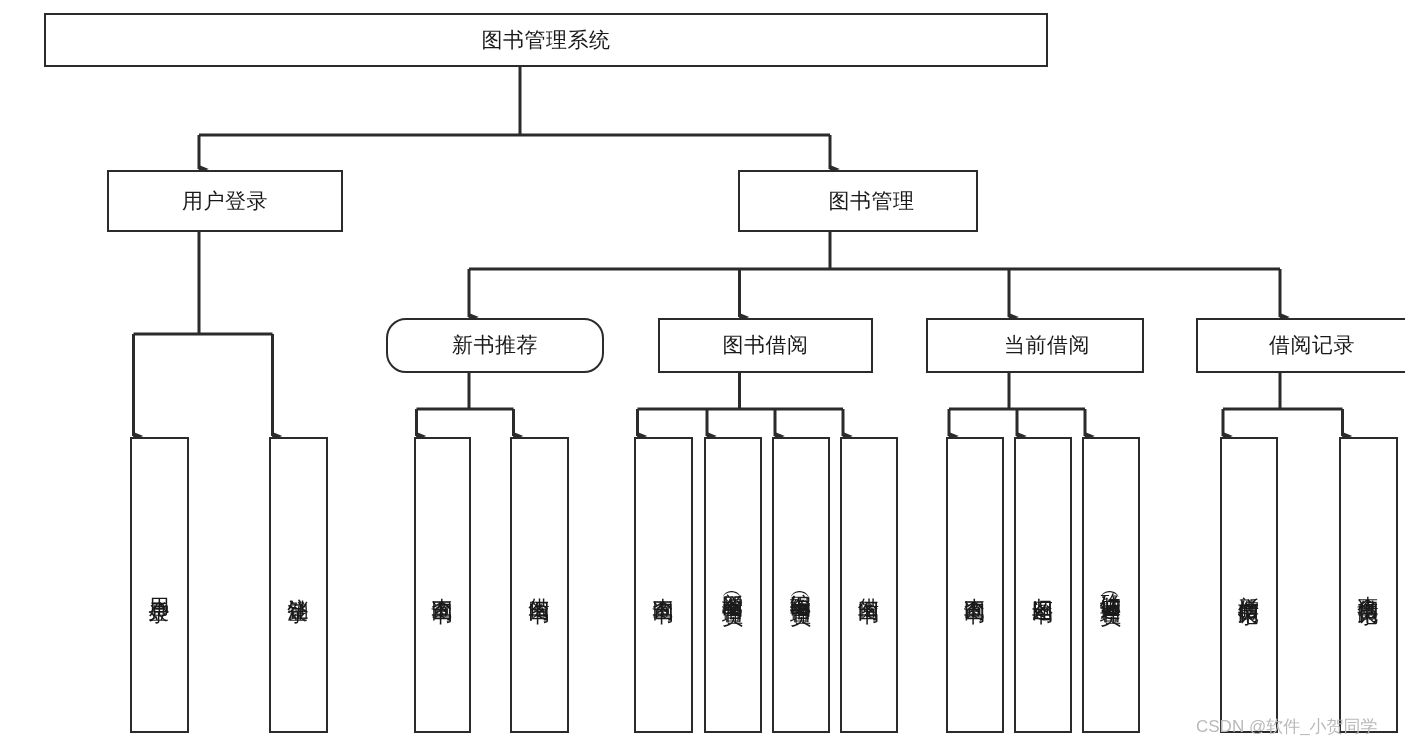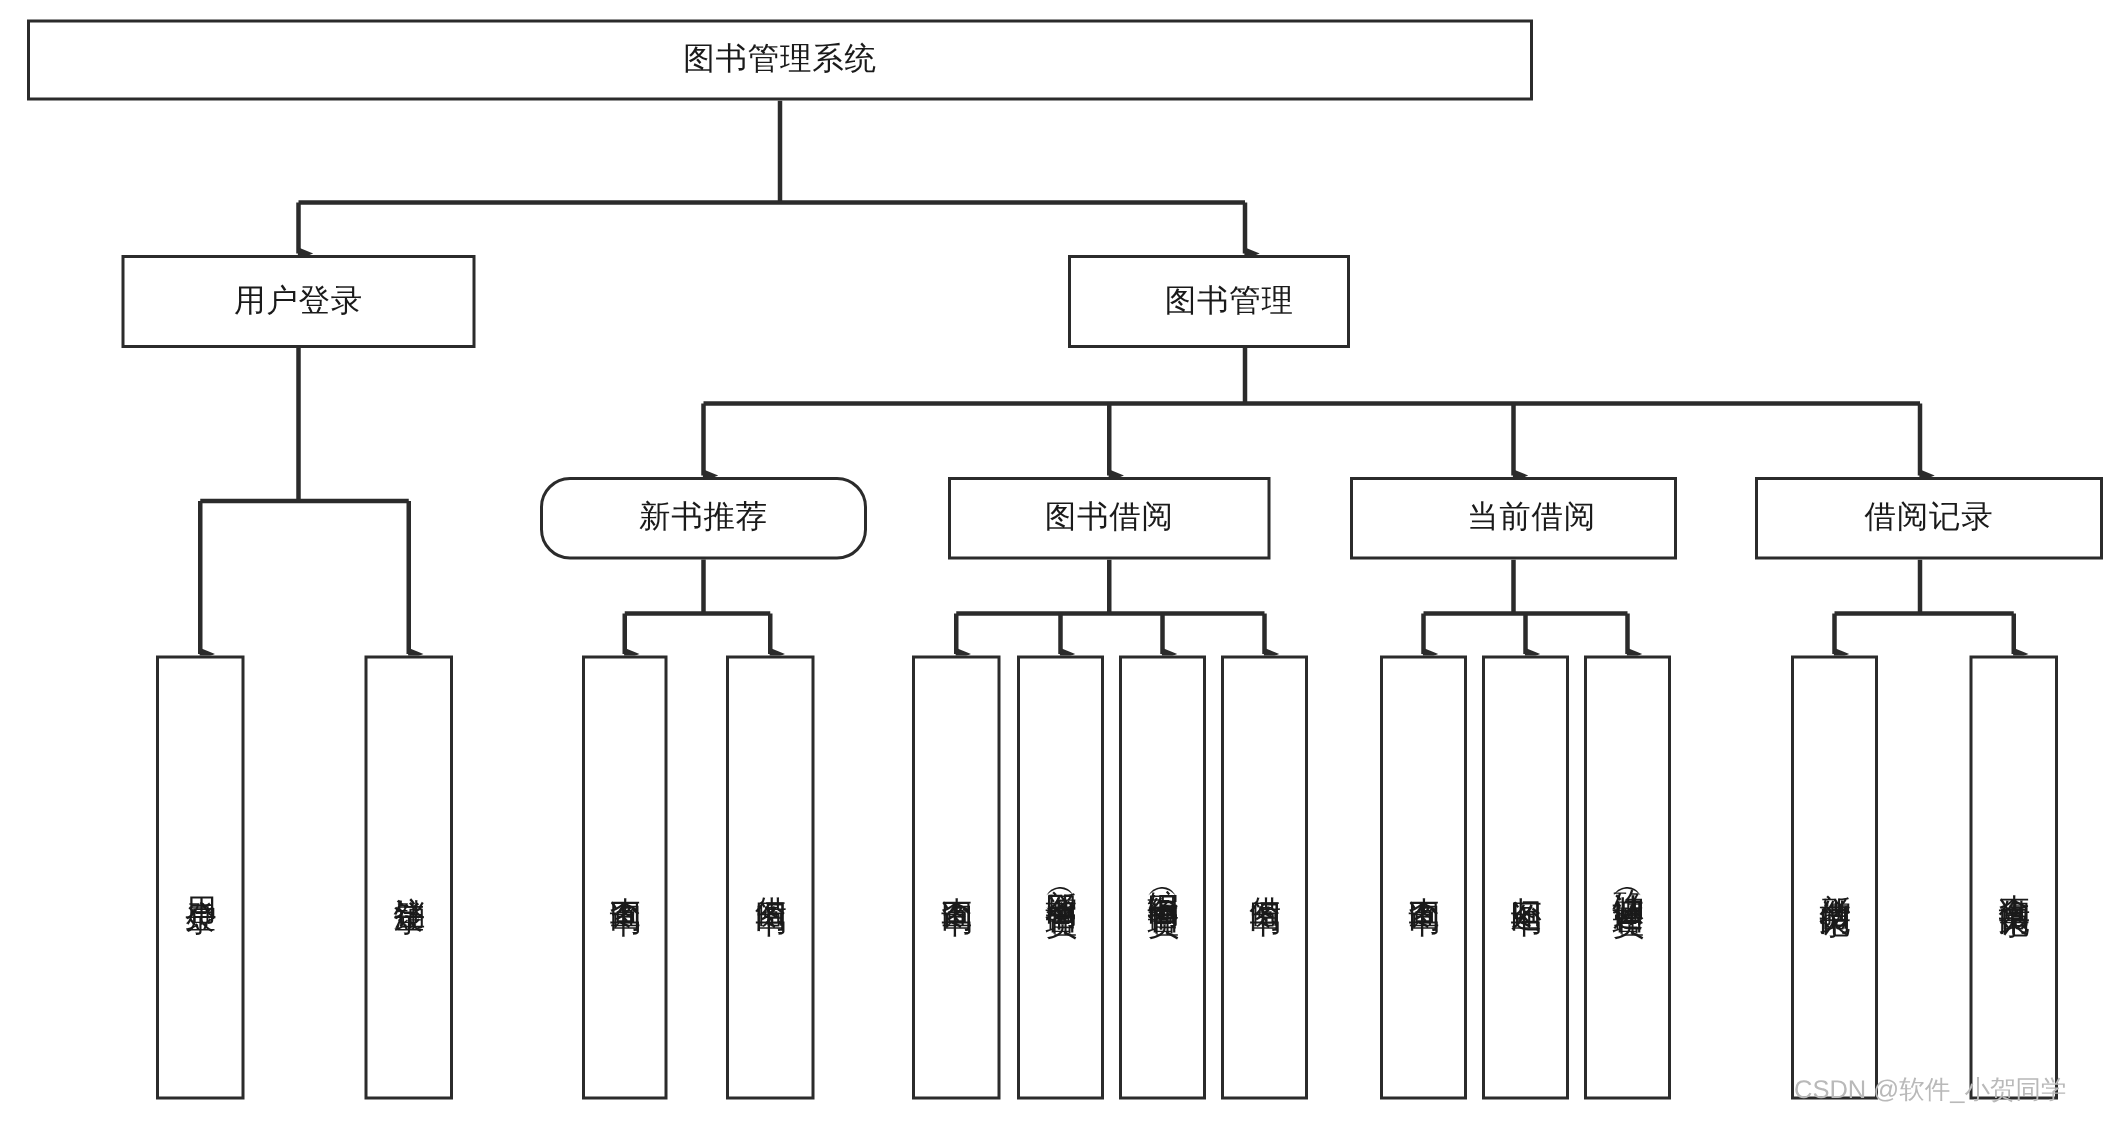--- a/index.html
+++ b/index.html
@@ -26,20 +26,21 @@
   }
   .node {
     position: absolute;
     box-sizing: border-box;
     background: #ffffff;
     border: 2px solid #2b2b2b;
     display: flex;
     align-items: center;
     justify-content: center;
     z-index: 2;
+    margin-left: 26px;
   }
   .node .label {
     color: #1a1a1a;
     text-align: center;
     line-height: 1.08;
     white-space: pre-wrap;
   }
   .node.horiz .label {
     font-size: 21px;
     letter-spacing: 0.5px;
@@ -110,21 +111,21 @@
         <line x1="1342.5" y1="409" x2="1342.5" y2="436" marker-end="url(#arrowhead)"></line>
       </g>
   </svg>
   <div id="nodes">
       <div class="node horiz" style="left: 18px; top: 13px; width: 1004px; height: 54px;">
         <span class="label">图书管理系统</span>
       </div>
       <div class="node horiz" style="left: 81px; top: 170px; width: 236px; height: 62px;">
         <span class="label">用户登录</span>
       </div>
-      <div class="node horiz" style="left: 712px; top: 170px; width: 188px; height: 62px; padding-left: 27px;">
+      <div class="node horiz" style="left: 712px; top: 170px; width: 240px; height: 62px; padding-left: 27px;">
         <span class="label">图书管理</span>
       </div>
       <div class="node horiz" style="left: 360px; top: 318px; width: 218px; height: 55px; border-radius: 20px;">
         <span class="label">新书推荐</span>
       </div>
       <div class="node horiz" style="left: 632px; top: 318px; width: 215px; height: 55px;">
         <span class="label">图书借阅</span>
       </div>
       <div class="node horiz" style="left: 900px; top: 318px; width: 218px; height: 55px; padding-left: 24px;">
         <span class="label">当前借阅</span>

